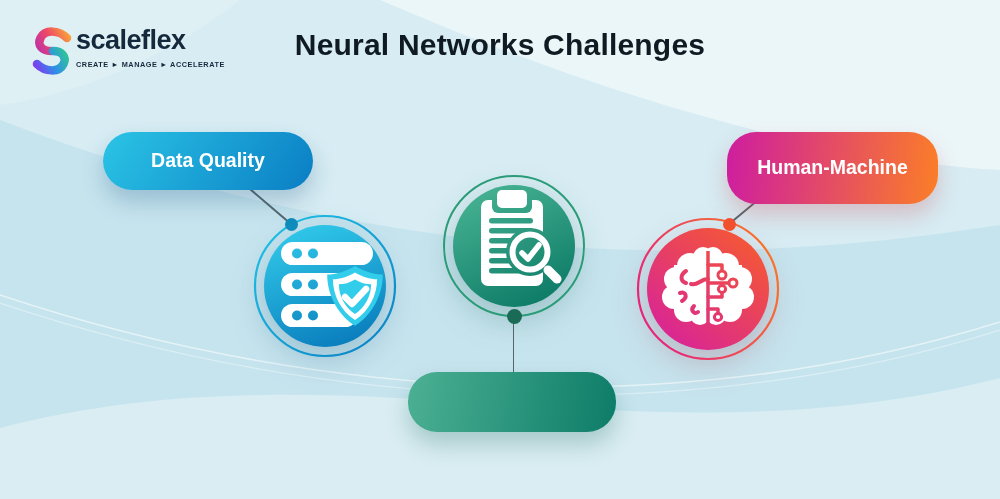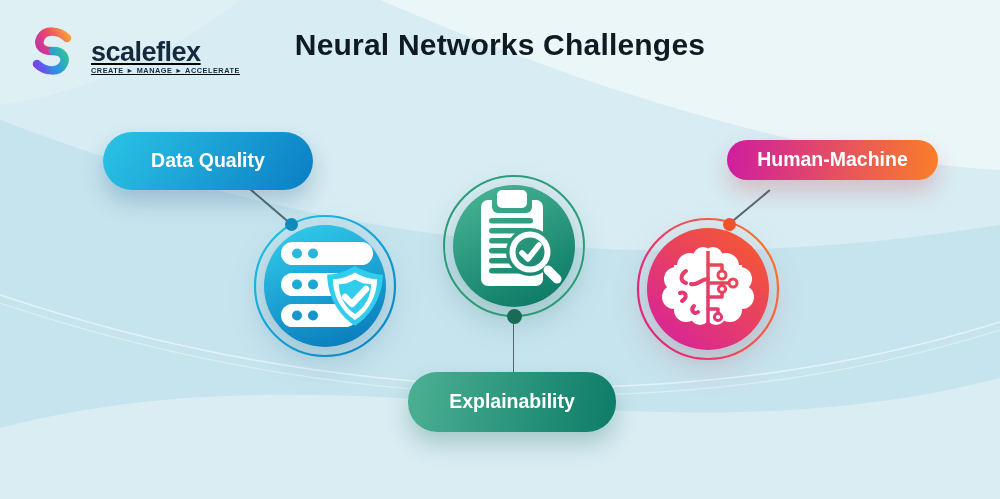--- a/index.html
+++ b/index.html
@@ -2,39 +2,39 @@
 <html><head>
 <meta charset="utf-8">
 <style>
   * { margin:0; padding:0; box-sizing:border-box; }
   html,body { width:1000px; height:499px; }
   body { font-family:"Liberation Sans","DejaVu Sans",sans-serif; }
   .canvas { position:relative; width:1000px; height:499px; overflow:hidden; background:#d7ecf3; }
   .bg-svg { position:absolute; inset:0; }
 
   
-  .logo { position:absolute; left:30px; top:27px; display:flex; align-items:flex-end; gap:17px;text-decoration:underline; }
+  .logo { position:absolute; left:30px; top:27px; display:flex; align-items:flex-start; gap:2px; }
   .logo-text { display:flex; flex-direction:column; }
   .brand { font-size:27px; font-weight:700; color:#15293c; letter-spacing:-0.5px; line-height:1; }
-  .tagline { font-size:7.3px; font-weight:700; color:#15293c; letter-spacing:0.55px; margin-top:0; }
+  .tagline { font-size:7.3px; font-weight:700; color:#15293c; letter-spacing:0.55px; margin-top:6px; }
 
   
   .title { position:absolute; left:0; right:0; top:28px; text-align:center;
            font-size:30px; font-weight:700; color:#101a22; letter-spacing:0.2px; }
 
   
   .pill { position:absolute; display:flex; flex-direction:row; align-items:center; justify-content:center;
           border-radius:29px; color:#fff; font-weight:700; font-size:19.5px; line-height:1.3; text-align:center; }
   .pill-1 { left:103px; top:132px; width:210px; height:58px;
             background:linear-gradient(125deg,#2bc4e5 0%,#0a7ec4 100%);
             box-shadow:0 12px 22px rgba(23,84,126,0.25); }
   .pill-2 { left:408px; top:372px; width:208px; height:60px;
             background:linear-gradient(100deg,#4cb093 0%,#0d7c68 100%);
             box-shadow:0 12px 22px rgba(16,94,80,0.25); }
-  .pill-3 { left:727px; top:140px; width:211px; height:40px;
+  .pill-3 { left:727px; top:132px; width:211px; height:72px;
             background:linear-gradient(95deg,#ce1da0 0%,#fb7e27 100%);
             box-shadow:0 12px 22px rgba(206,60,70,0.25);gap:43px; }
 
   
   .connector { position:absolute; height:1.6px; background:#55666e; transform-origin:0 50%; }
   .connector.vert { width:1.6px; height:56px; }
   .dot { position:absolute; border-radius:50%; }
   .dot-1 { left:284.5px; top:217.5px; width:13px; height:13px; background:#0f8cbc; }
   .dot-2 { left:506.5px; top:308.5px; width:15px; height:15px; background:#1a6b55; }
   .dot-3 { left:722.5px; top:217.5px; width:13px; height:13px; background:#f2512e; }
@@ -193,19 +193,18 @@
   </svg>
 
   <div class="dot dot-1"></div>
   <div class="dot dot-2"></div>
   <div class="dot dot-3"></div>
 
   <div class="pill pill-1">
     <span>Data Quality</span>
   </div>
   <div class="pill pill-2">
-    <span>Explainability</span>
   </div>
   <div class="pill pill-3">
     <span>Human-Machine</span>
   </div>
 
 </div>
 
 </body></html>

